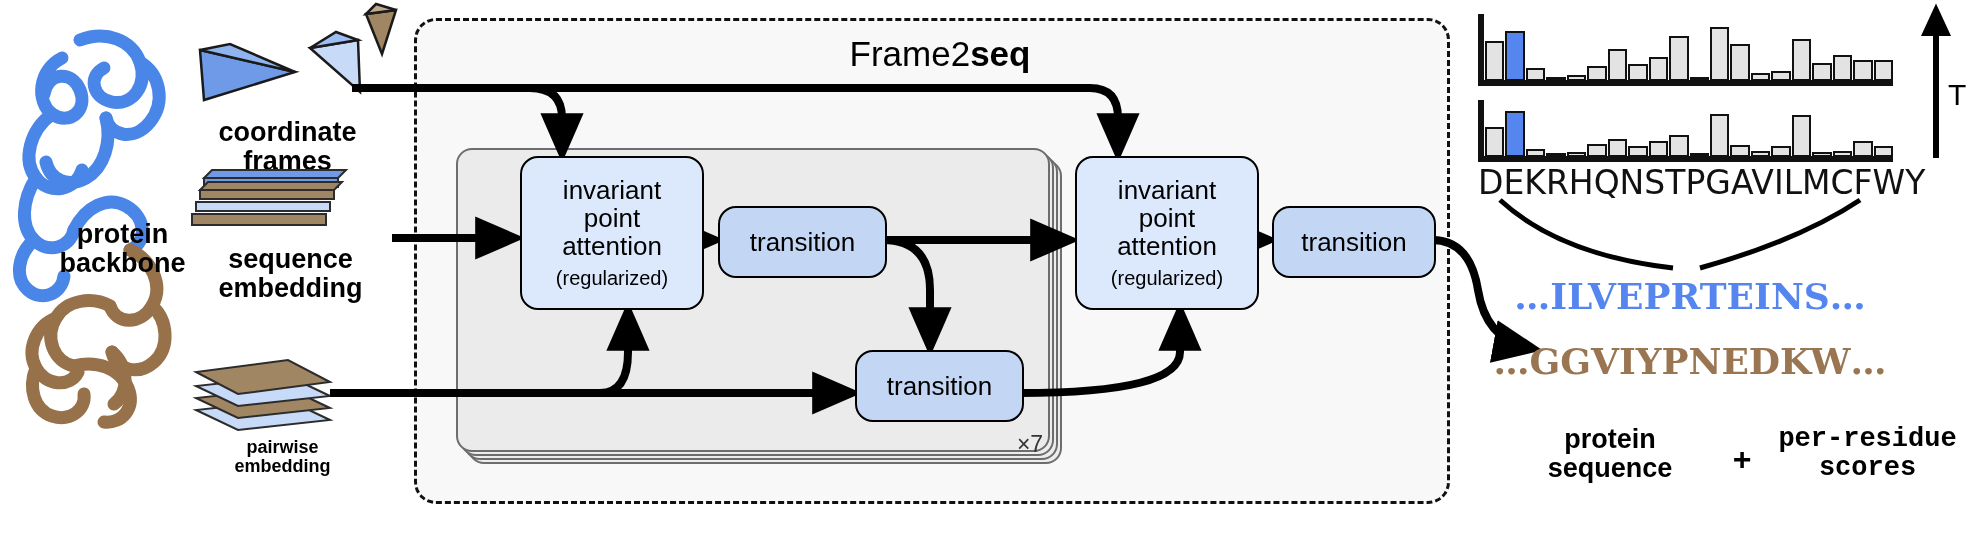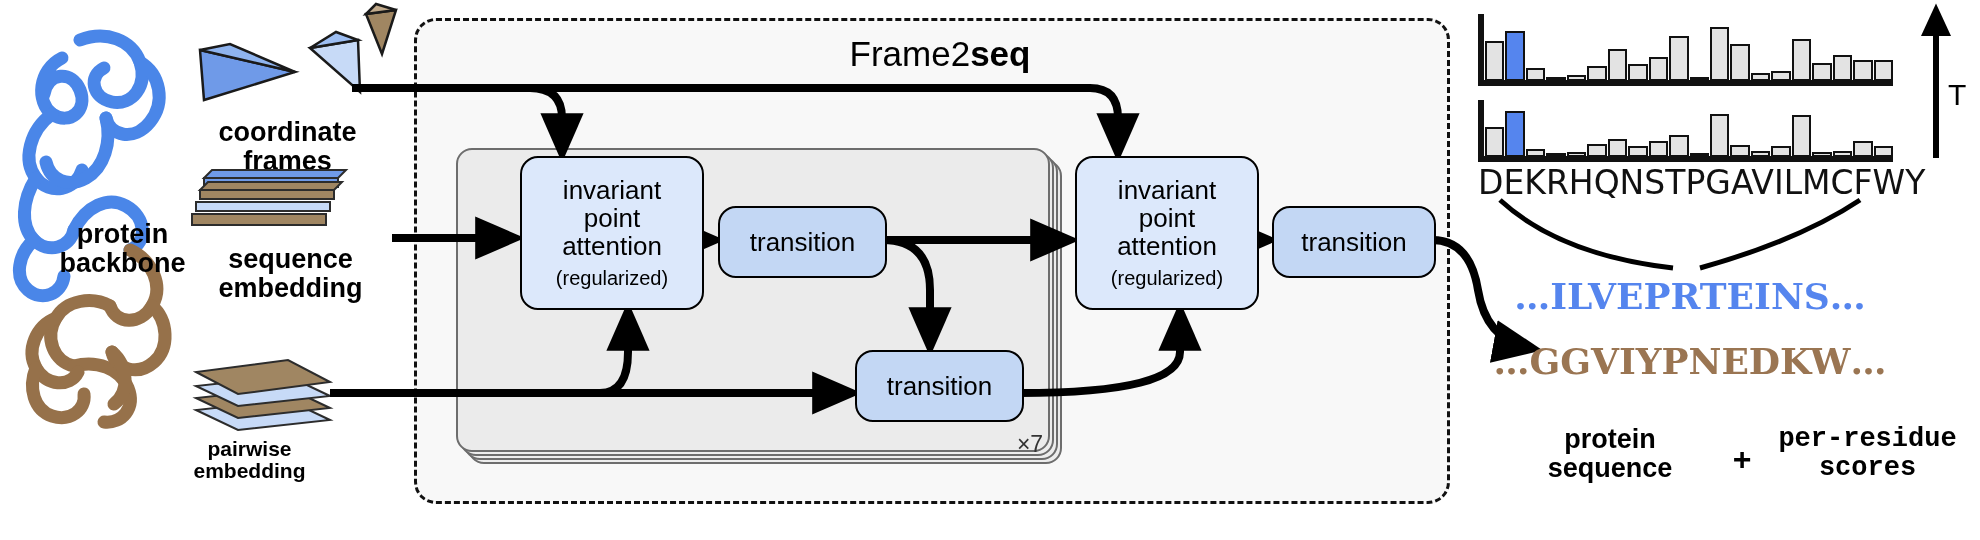--- a/index.html
+++ b/index.html
@@ -34,21 +34,21 @@
 
   #ipa1{left:520px;top:156px;width:180px;height:150px;}
   #tr1 {left:718px;top:206px;width:165px;height:68px;}
   #tr2 {left:855px;top:350px;width:165px;height:68px;}
   #ipa2{left:1075px;top:156px;width:180px;height:150px;}
   #tr3 {left:1272px;top:206px;width:160px;height:68px;}
 
   
   #coord-label{left:185px;top:118px;width:205px;font-size:27px;}
   #seq-label{left:183px;top:245px;width:215px;font-size:27px;}
-  #pair-label{left:132px;top:438px;width:235px;font-size:21px;}
+  #pair-label{left:165px;top:438px;width:235px;font-size:18px;}
   #protein-label{left:30px;top:220px;width:185px;font-size:27px;}
 
   
   #aa-letters{left:1478px;top:163px;width:420px;font-size:33px;color:#111;
               font-family:"DejaVu Sans",sans-serif;letter-spacing:0px;
               white-space:nowrap;text-align:center;}
   #seq-blue{left:1455px;top:275px;width:470px;font-size:36px;font-weight:bold;
             color:#5585ee;font-family:"DejaVu Serif",serif;text-align:center;white-space:nowrap;}
   #seq-brown{left:1455px;top:340px;width:470px;font-size:36px;font-weight:bold;
              color:#9a7552;font-family:"DejaVu Serif",serif;text-align:center;white-space:nowrap;}

